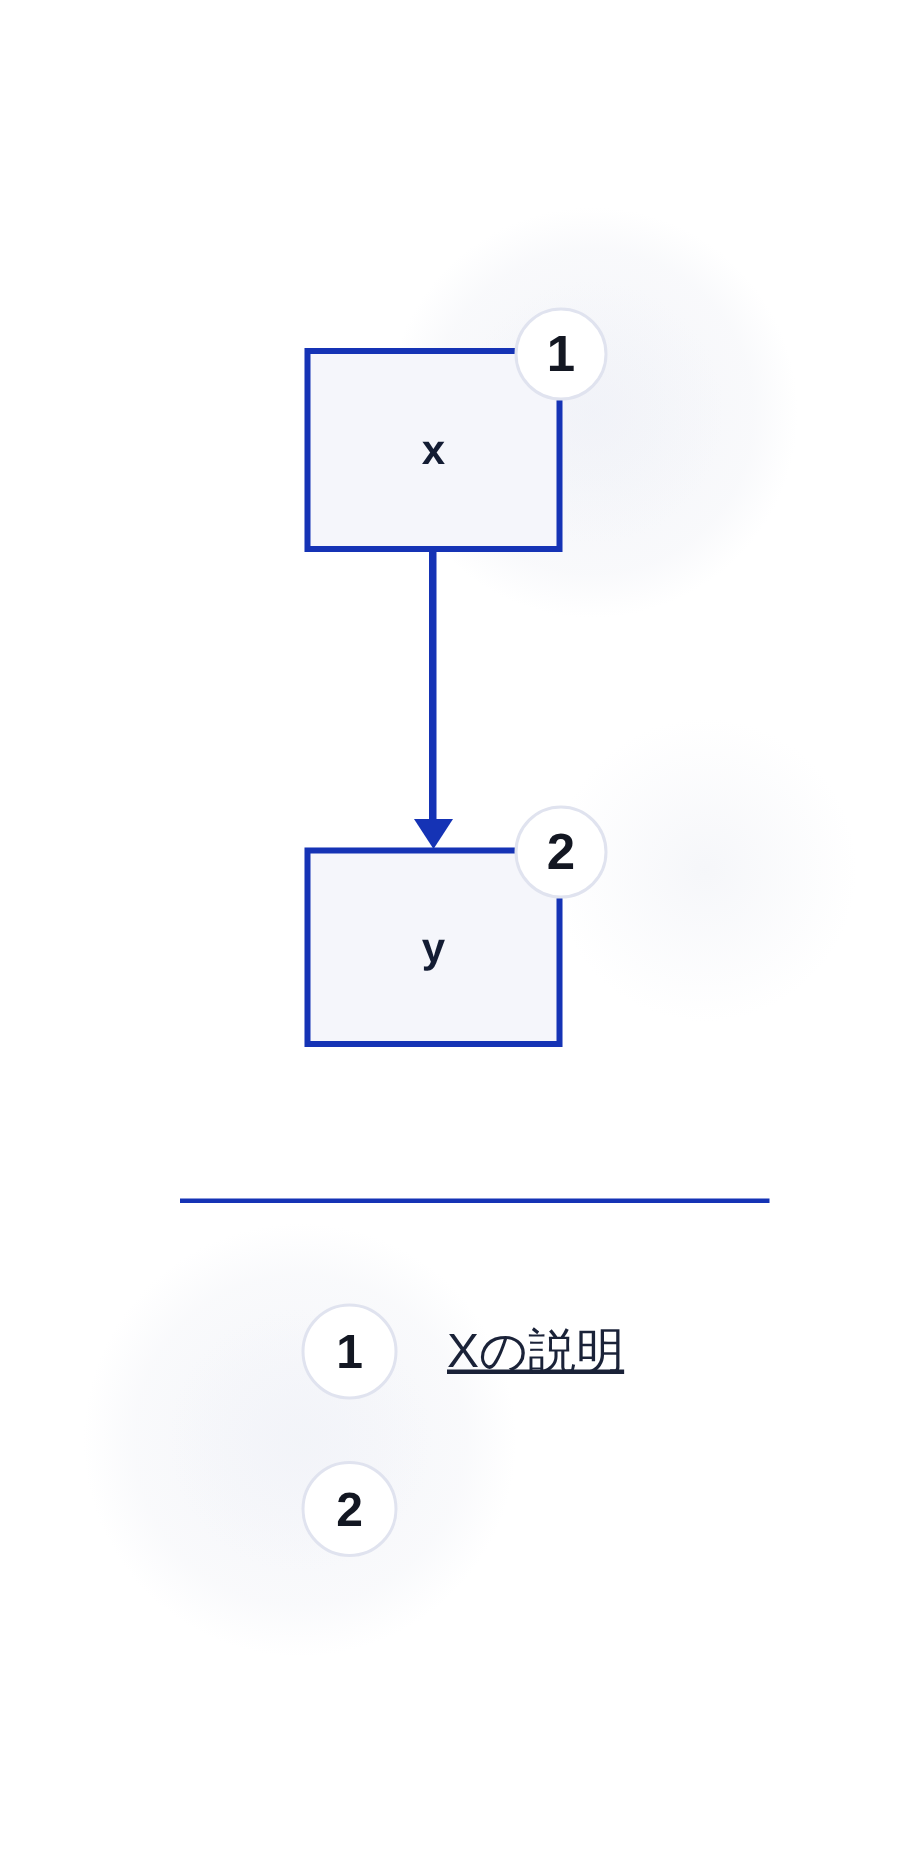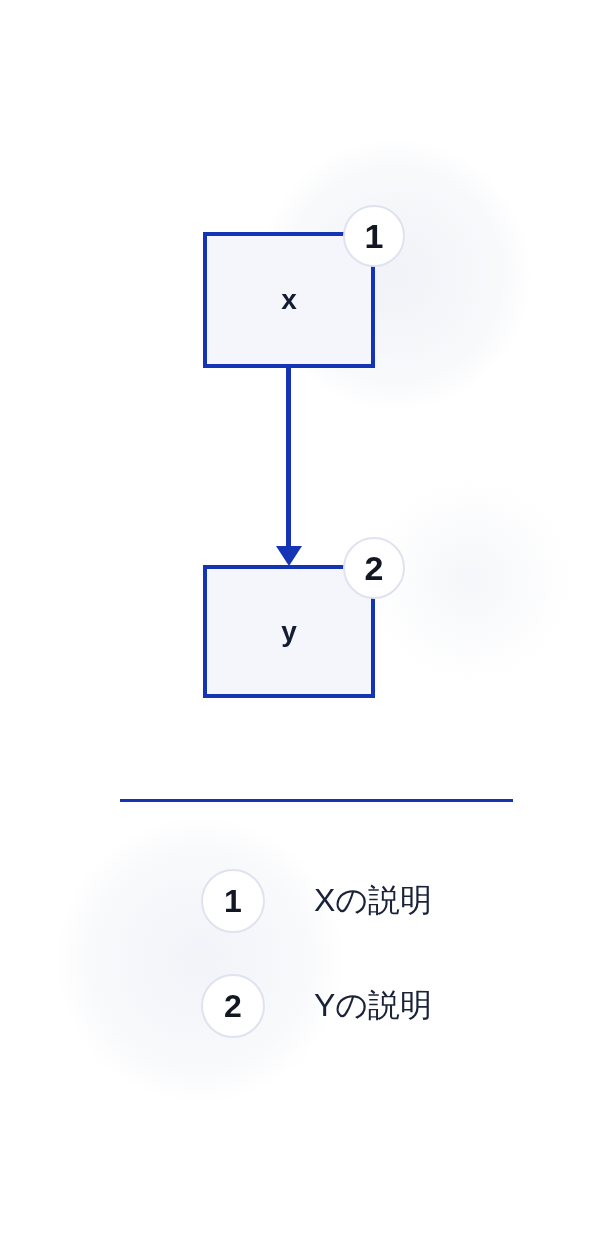--- a/index.html
+++ b/index.html
@@ -132,24 +132,25 @@
     align-items: center;
     justify-content: center;
     flex: 0 0 auto;
   }
   .legend-circle span {
     font-size: 32px;
     font-weight: bold;
     color: #131722;
   }
   .legend-text {
-    margin-left: 49px;
+    margin-left: 33px;
     font-size: 32px;
     color: #1a2238;
     white-space: nowrap;
+    text-decoration: underline;
   }
 </style>
 </head>
 <body>
 
 <div class="canvas">
 
   <div class="blob blob-a"></div>
   <div class="blob blob-a2"></div>
   <div class="blob blob-b"></div>
@@ -179,16 +180,15 @@
     <div class="legend-circle">
       <span>1</span>
     </div>
     <div class="legend-text">Xの説明</div>
   </div>
 
   <div class="legend-item legend-item-2">
     <div class="legend-circle">
       <span>2</span>
     </div>
-    <div class="legend-text">Yの説明</div>
   </div>
 
 </div>
 
 </body></html>

